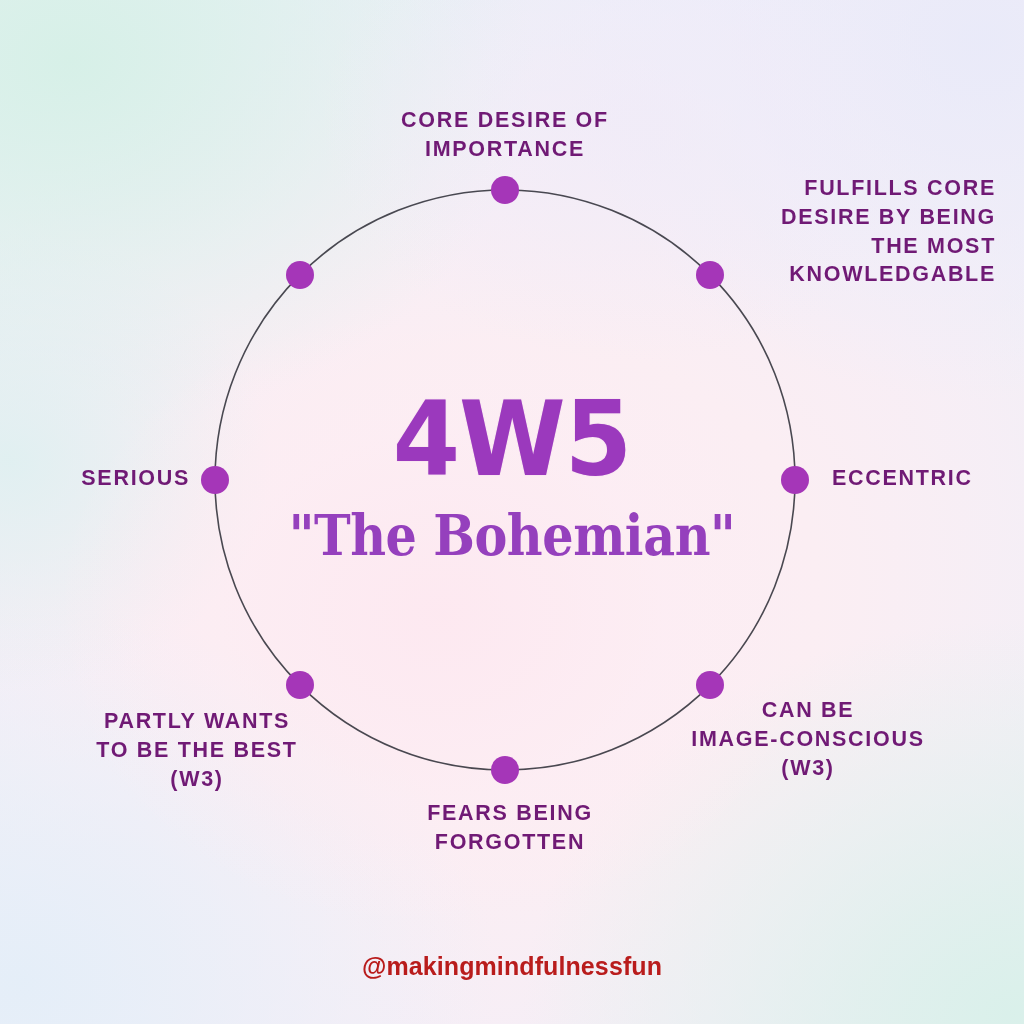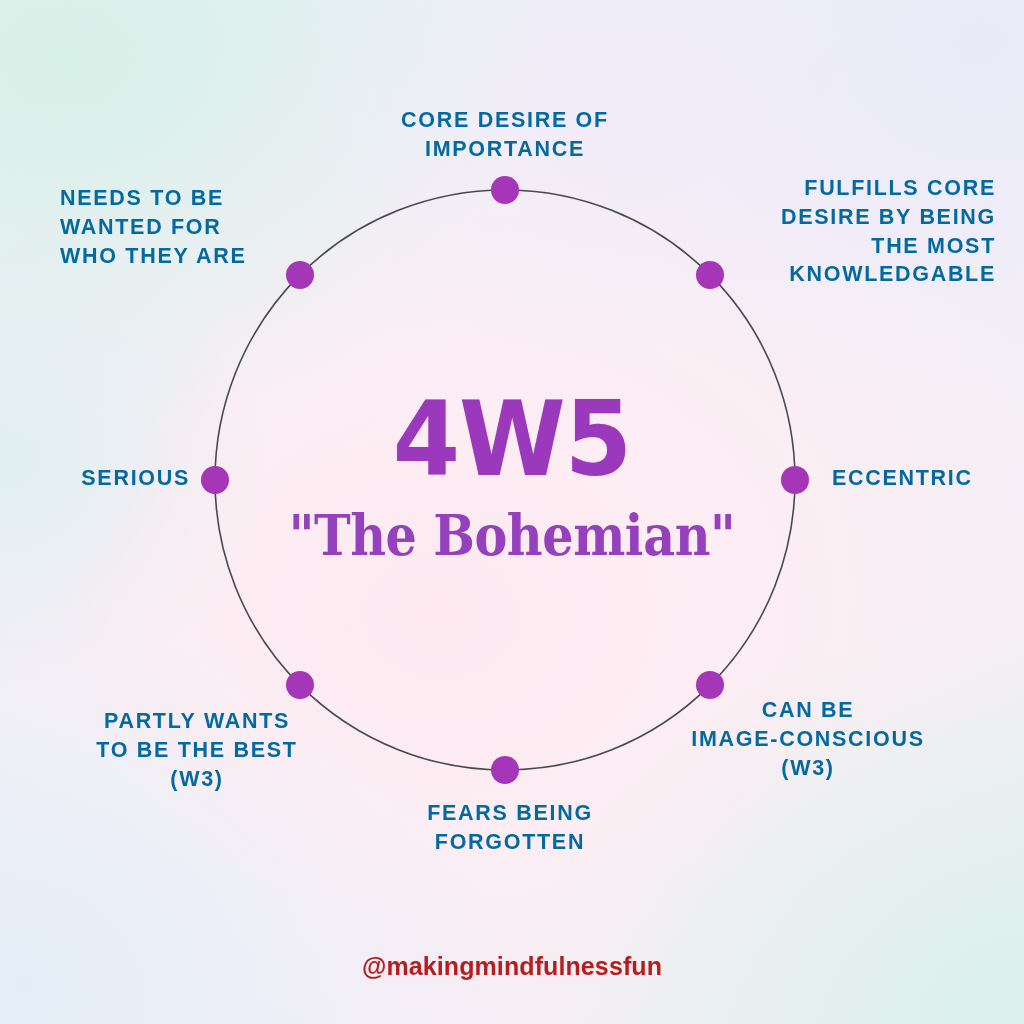--- a/index.html
+++ b/index.html
@@ -97,21 +97,21 @@
   }
 
   
   .label {
     position: absolute;
     font-family: "Liberation Sans", sans-serif;
     font-weight: bold;
     font-size: 21.5px;
     letter-spacing: 1.7px;
     line-height: 1.34;
-    color: #0369a1;
+    color: #701a75;
     white-space: pre-line;
   }
   .label.c { text-align: center; }
   .label.l { text-align: left; }
   .label.r { text-align: right; }
 
   #label-top      { left: 325px;  top: 106px; width: 360px; }
   #label-topright { left: 710px;  top: 174px; width: 286px; }
   #label-right    { left: 832px;  top: 464px; width: 190px; }
   #label-botright { left: 648px;  top: 696px; width: 320px; text-align: center; }
@@ -182,19 +182,16 @@
 
   <div class="label c" id="label-bottom">FEARS BEING
 FORGOTTEN</div>
 
   <div class="label c" id="label-botleft">PARTLY WANTS
 TO BE THE BEST
 (W3)</div>
 
   <div class="label r" id="label-left">SERIOUS</div>
 
-  <div class="label l" id="label-topleft">NEEDS TO BE
-WANTED FOR
-WHO THEY ARE</div>
 
   <div id="handle">@makingmindfulnessfun</div>
 
 </div>
 
 </body></html>

